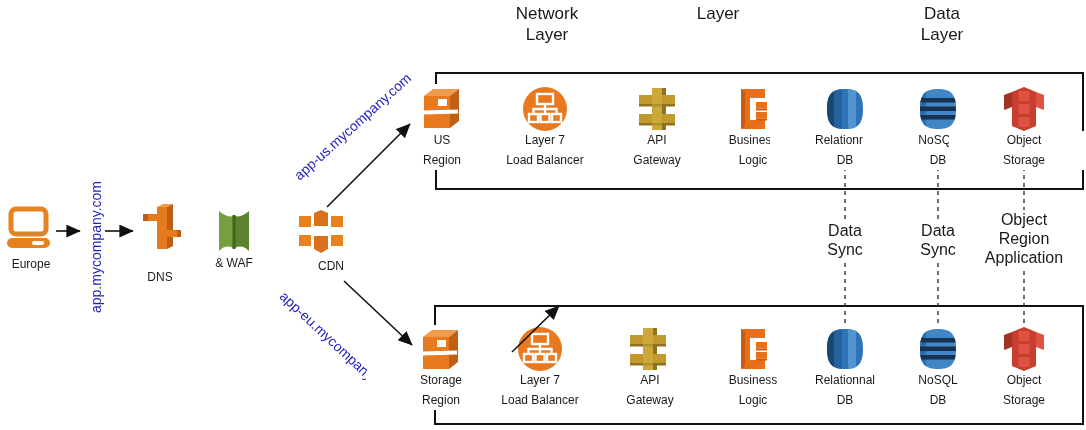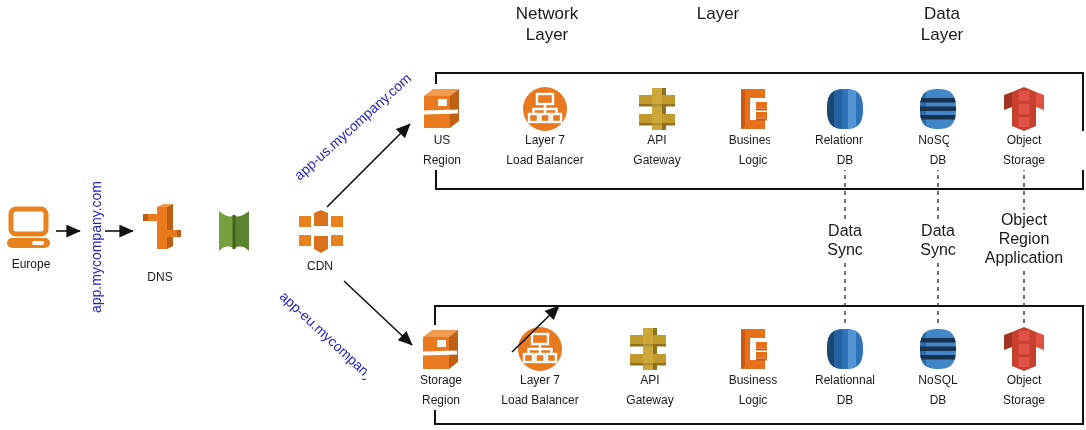--- a/index.html
+++ b/index.html
@@ -70,33 +70,34 @@
 </div>
 
 <div class="icon" style="left:210px;top:206px;width:48px;height:48px">
   <svg width="48" height="48" viewBox="0 0 48 48">
     <path d="M9,5 Q17,12 23,10 L23,42 Q16,38 9,45 Z" fill="#76A03F"></path>
     <path d="M39,5 Q31,12 25,10 L25,42 Q32,38 39,45 Z" fill="#5C8430"></path>
     <rect x="22.5" y="9" width="3" height="34" fill="#43641F"></rect>
   </svg>
 </div>
 <div class="lbl" style="left:179px;top:254px;width:110px">
+  <span>&amp; WAF</span>
 </div>
 
 <div class="icon" style="left:297px;top:210px;width:48px;height:44px">
   <svg width="48" height="44" viewBox="0 0 48 44">
     <polygon points="17,3 24,0 31,3 31,16 17,16" fill="#D9711C"></polygon>
     <rect x="2" y="6" width="12" height="11" fill="#E8821E"></rect>
     <rect x="34" y="6" width="12" height="11" fill="#E8821E"></rect>
     <rect x="2" y="25" width="12" height="11" fill="#E8821E"></rect>
     <rect x="34" y="25" width="12" height="11" fill="#E8821E"></rect>
     <polygon points="17,26 31,26 31,39 24,43 17,39" fill="#D9711C"></polygon>
   </svg>
 </div>
-<div class="lbl" style="left:285px;top:257px;width:70px">
+<div class="lbl" style="left:296px;top:257px;width:70px">
   <span>CDN</span>
 </div>
 
 <div class="blue" style="left:26px;top:239px;width:140px;transform:rotate(-90deg)">app.mycompany.com</div>
 <div class="blue" style="left:277px;top:119px;width:150px;transform:rotate(-42deg)">app-us.mycompany.com</div>
 <div class="blue" style="left:262px;top:337px;width:150px;transform:rotate(43deg)">app-eu.mycompany.com</div>
 
 <div class="icon wbg" style="left:416px;top:84px;width:50px;height:50px">
   <svg width="50" height="50" viewBox="0 0 50 50">
     <polygon points="8,12 17,5 43,5 34,12" fill="#F09A4E"></polygon>

